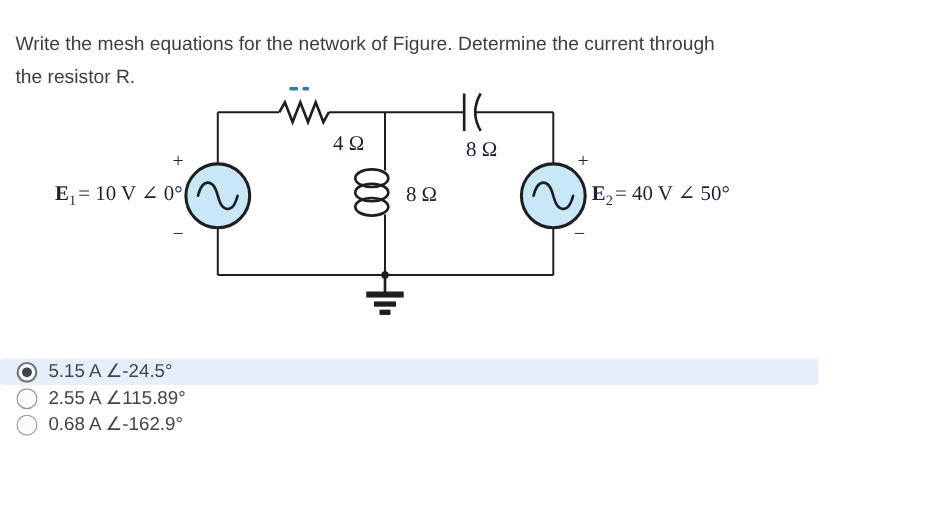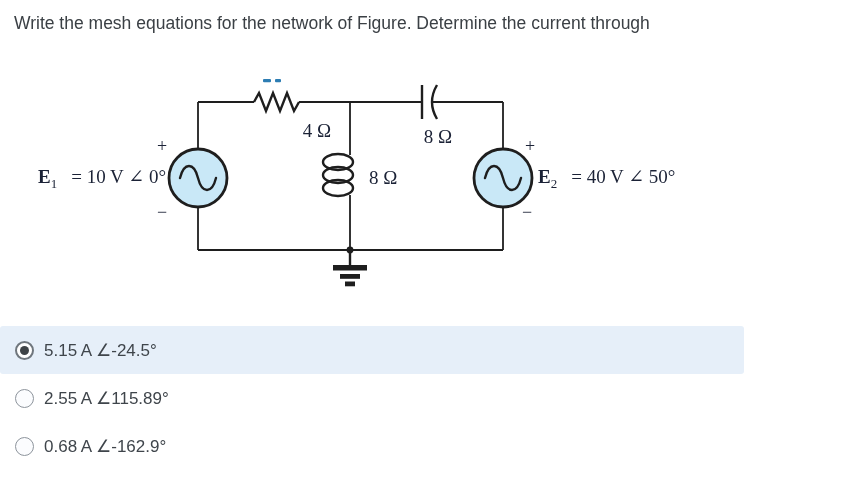--- a/index.html
+++ b/index.html
@@ -1,60 +1,61 @@
 <!DOCTYPE html>
 <html><head>
 <meta charset="utf-8">
 <style>
   html,body{margin:0;padding:0;background:#ffffff;}
   .page{position:relative;width:862px;height:484px;background:#ffffff;overflow:hidden;
         font-family:"Liberation Sans","DejaVu Sans",sans-serif;}
 
   
-  .question{position:absolute;left:14px;top:8px;width:780px;color:#3b4045;
+  .question{position:absolute;left:14px;top:24px;width:780px;color:#3b4045;
             font-size:17.5px;line-height:30px;font-weight:400;}
 
   
   .circuit-svg{position:absolute;left:0;top:70px;width:760px;height:235px;}
   .wire{stroke:#1e1e1e;stroke-width:1.8;fill:none;}
   .comp{stroke:#1e1e1e;stroke-width:2.4;fill:none;}
   .thick{stroke:#1e1e1e;stroke-width:2.8;fill:none;}
   .srcfill{fill:#c9e8f7;}
   .gndbar{fill:#1e1e1e;}
   .artifact{fill:#2d7db3;}
 
   .clabel{position:absolute;color:#1b2236;
           font-family:"Liberation Serif","DejaVu Serif","DejaVu Sans",serif;
           font-size:19px;line-height:24px;white-space:nowrap;}
   .clabel .sym{font-weight:bold;}
   .clabel sub{font-size:13px;}
-  .clabel .val{margin-left:14px;}
+  .clabel .val{margin-left:2px;}
   .sign{position:absolute;width:18px;text-align:center;color:#1b2236;
         font-family:"Liberation Serif","DejaVu Serif","DejaVu Sans",serif;
         font-size:18px;line-height:18px;}
 
   
   .options{position:absolute;left:0;top:326px;width:862px;}
-  .option{display:flex;align-items:center;height:48px;padding-left:15px;
+  .option{display:flex;align-items:center;height:24px;padding-left:15px;
           width:729px;color:#3f454b;font-size:17px;}
   .option.selected{background:#e6eff9;border-radius:3px;}
   .radio{width:19px;height:19px;border-radius:50%;background:#fbfcfe;
          border:1.5px solid #8d949c;box-sizing:border-box;flex:0 0 auto;
          display:flex;align-items:center;justify-content:center;}
   .option.selected .radio{background:#ffffff;border:2px solid #6f767d;}
   .radio .dot{width:9px;height:9px;border-radius:50%;background:#3e4347;}
   .option .lbl{margin-left:10px;white-space:nowrap;}
 </style>
 </head>
 <body>
 
 <div class="page">
 
   <div class="question">
     <div>Write the mesh equations for the network of Figure. Determine the current through</div>
+    <div>the resistor R.</div>
   </div>
 
   <svg class="circuit-svg" viewBox="0 0 760 235">
 
     <g>
       <rect class="artifact" x="263" y="9" width="8" height="3.2" rx="1"></rect>
       <rect class="artifact" x="275" y="9" width="6" height="3.2" rx="1"></rect>
     </g>
 
     <polyline class="wire" points="198,32 254,32"></polyline>

